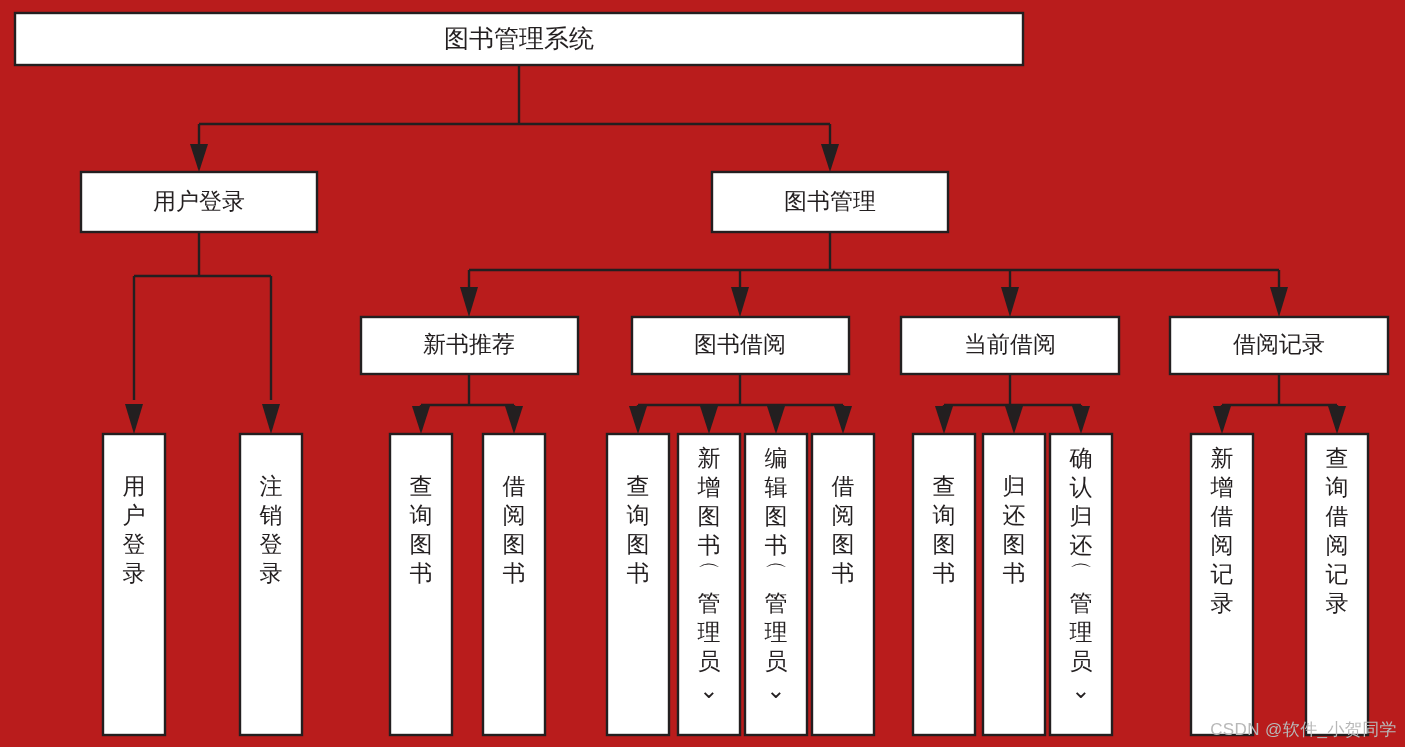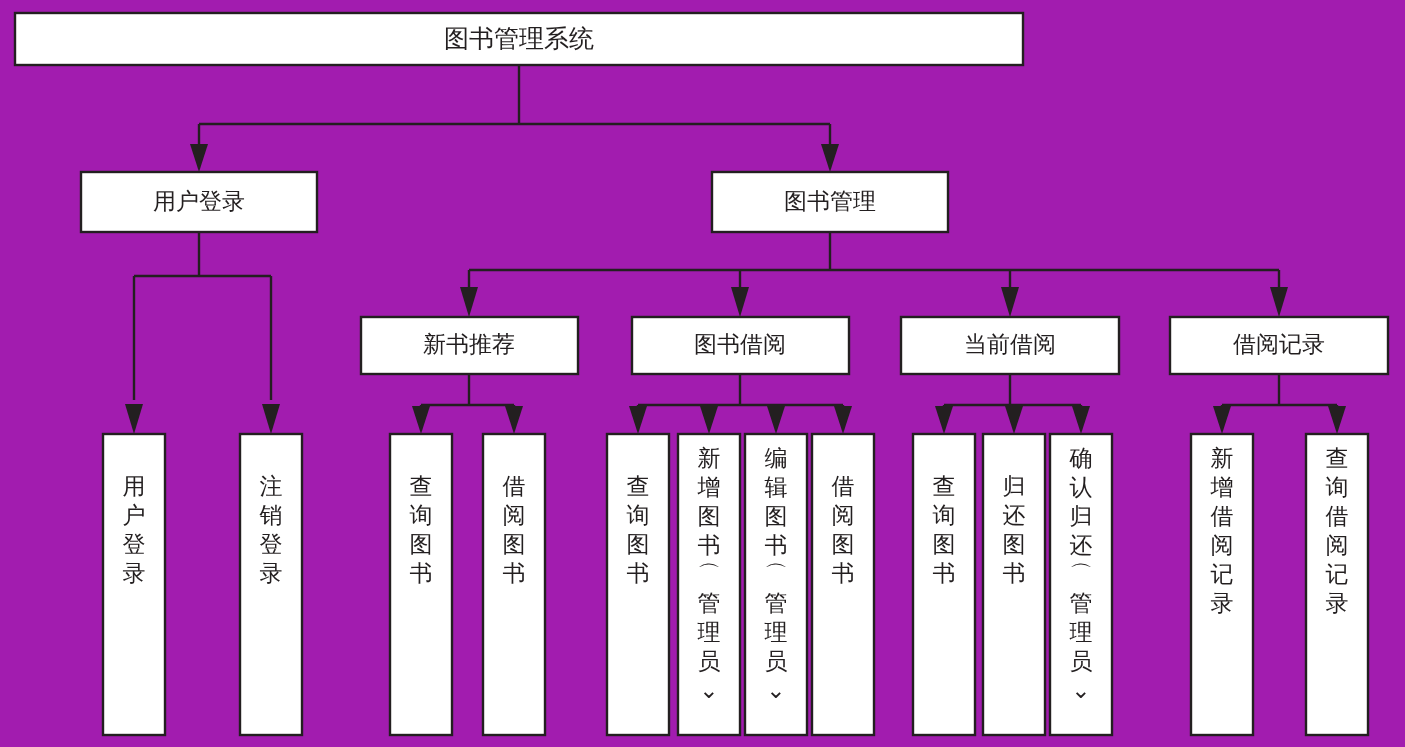--- a/index.html
+++ b/index.html
@@ -8,21 +8,21 @@
     padding: 0;
     background: #ffffff;
   }
   body {
     font-family: "Liberation Sans", "DejaVu Sans", sans-serif;
   }
   #diagram-root {
     position: relative;
     width: 1405px;
     height: 747px;
-    background: #a21caf;
+    background: #b91c1c;
     overflow: hidden;
   }
   svg.diagram {
     position: absolute;
     left: 0;
     top: 0;
     width: 1405px;
     height: 747px;
     display: block;
   }
@@ -233,13 +233,14 @@
       <rect class="node-box" x="1191" y="434" width="62" height="301"></rect>
       <text class="leaf-label" x="1222" y="466"><tspan x="1222" y="466">新</tspan><tspan x="1222" y="495">增</tspan><tspan x="1222" y="524">借</tspan><tspan x="1222" y="553">阅</tspan><tspan x="1222" y="582">记</tspan><tspan x="1222" y="611">录</tspan></text>
     </g>
     <g>
       <rect class="node-box" x="1306" y="434" width="62" height="301"></rect>
       <text class="leaf-label" x="1337" y="466"><tspan x="1337" y="466">查</tspan><tspan x="1337" y="495">询</tspan><tspan x="1337" y="524">借</tspan><tspan x="1337" y="553">阅</tspan><tspan x="1337" y="582">记</tspan><tspan x="1337" y="611">录</tspan></text>
     </g>
 
   </svg>
 
+  <div class="watermark">CSDN @软件_小贺同学</div>
 </div>
 
 </body></html>

